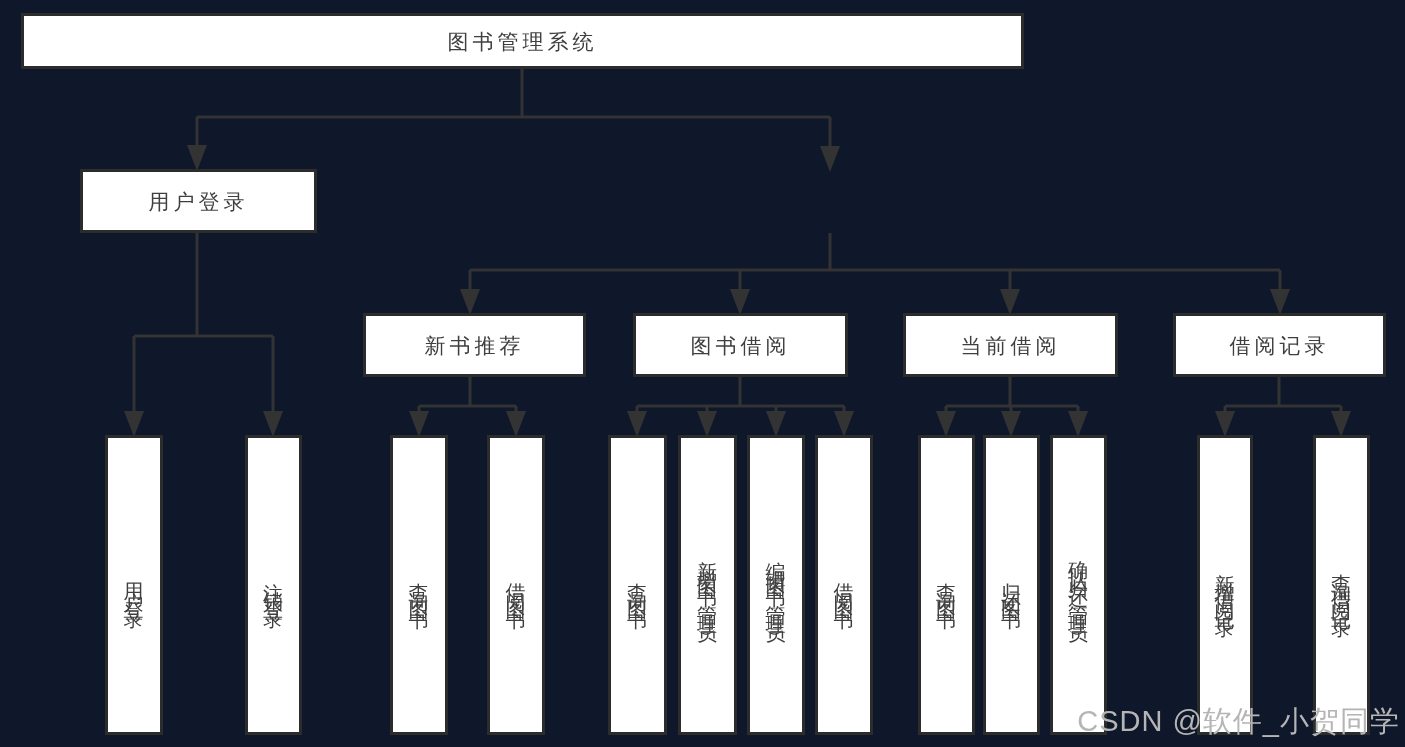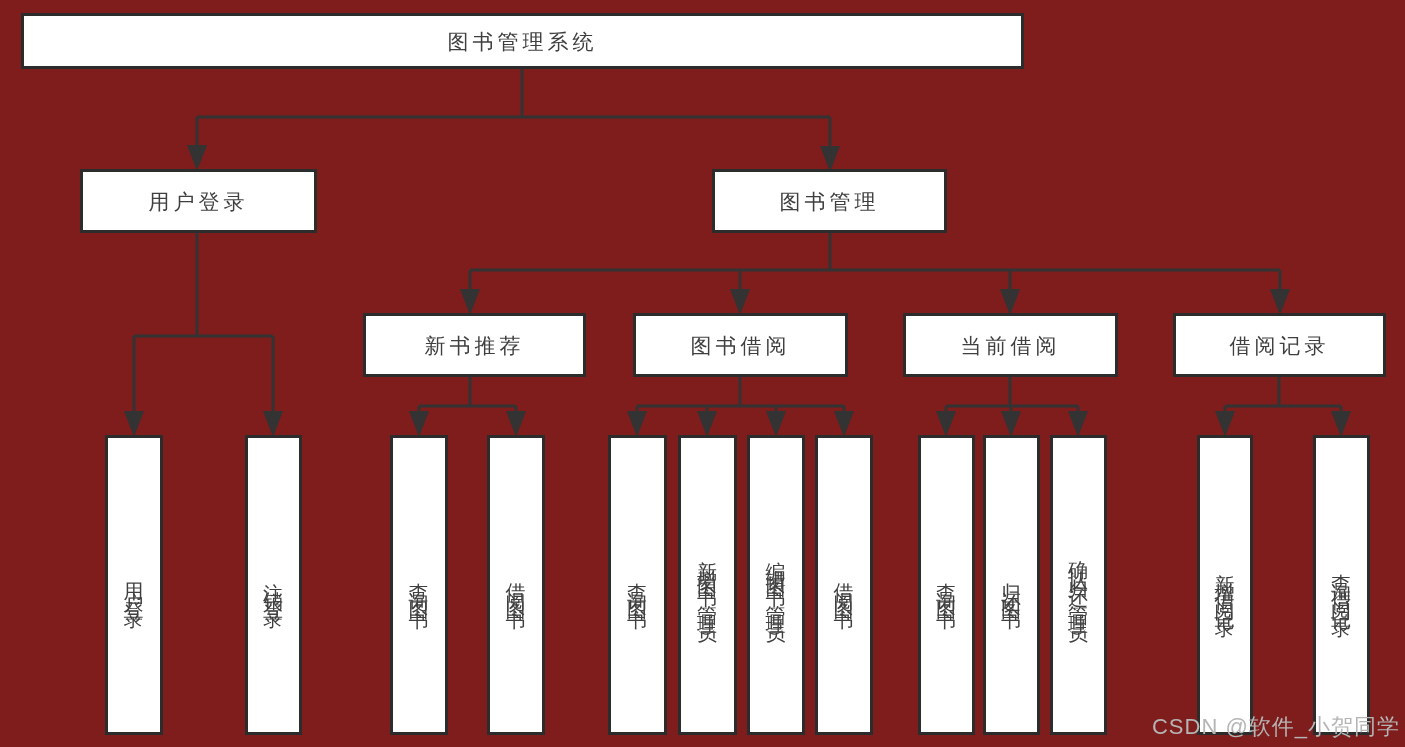--- a/index.html
+++ b/index.html
@@ -4,21 +4,21 @@
 <style>
   html, body {
     margin: 0;
     padding: 0;
     background: #ffffff;
   }
   .stage {
     position: relative;
     width: 1405px;
     height: 747px;
-    background: #7f1d1d;
+    background: #0f172a;
     font-family: "Liberation Sans", "DejaVu Sans", sans-serif;
     overflow: hidden;
   }
   svg.connectors {
     position: absolute;
     left: 0; top: 0;
     width: 1405px;
     height: 747px;
   }
   .node {
@@ -42,21 +42,21 @@
     writing-mode: vertical-rl;
     text-orientation: mixed;
     font-size: 20px;
     letter-spacing: 9px;
     line-height: 1;
   }
   .watermark {
     position: absolute;
     right: 5px;
     bottom: 5px;
-    font-size: 22px;
+    font-size: 29px;
     color: #b5b5b5;
     letter-spacing: 1px;
     white-space: nowrap;
   }
 </style>
 </head>
 <body>
 
 <div class="stage">
 
@@ -97,21 +97,20 @@
       <polygon points="1001,411 1021,411 1011,437"></polygon>
       <polygon points="1068,411 1088,411 1078,437"></polygon>
       <polygon points="1215,411 1235,411 1225,437"></polygon>
       <polygon points="1331,411 1351,411 1341,437"></polygon>
     </g>
   </svg>
 
   <div class="node h-node" style="left:21px; top:13px; width:1003px; height:56px;">图书管理系统</div>
 
   <div class="node h-node" style="left:80px; top:169px; width:237px; height:64px;">用户登录</div>
-  <div class="node h-node" style="left:712px; top:169px; width:235px; height:64px;">图书管理</div>
 
   <div class="node h-node" style="left:363px; top:313px; width:223px; height:64px;">新书推荐</div>
   <div class="node h-node" style="left:633px; top:313px; width:215px; height:64px;">图书借阅</div>
   <div class="node h-node" style="left:1173px; top:313px; width:213px; height:64px;">借阅记录</div>
   <div class="node h-node" style="left:903px; top:313px; width:215px; height:64px;">当前借阅</div>
 
   <div class="node leaf" style="left:105px; top:435px; width:58px; height:300px;">用户登录</div>
   <div class="node leaf" style="left:245px; top:435px; width:57px; height:300px;">注销登录</div>
 
   <div class="node leaf" style="left:390px; top:435px; width:58px; height:300px;">查询图书</div>

